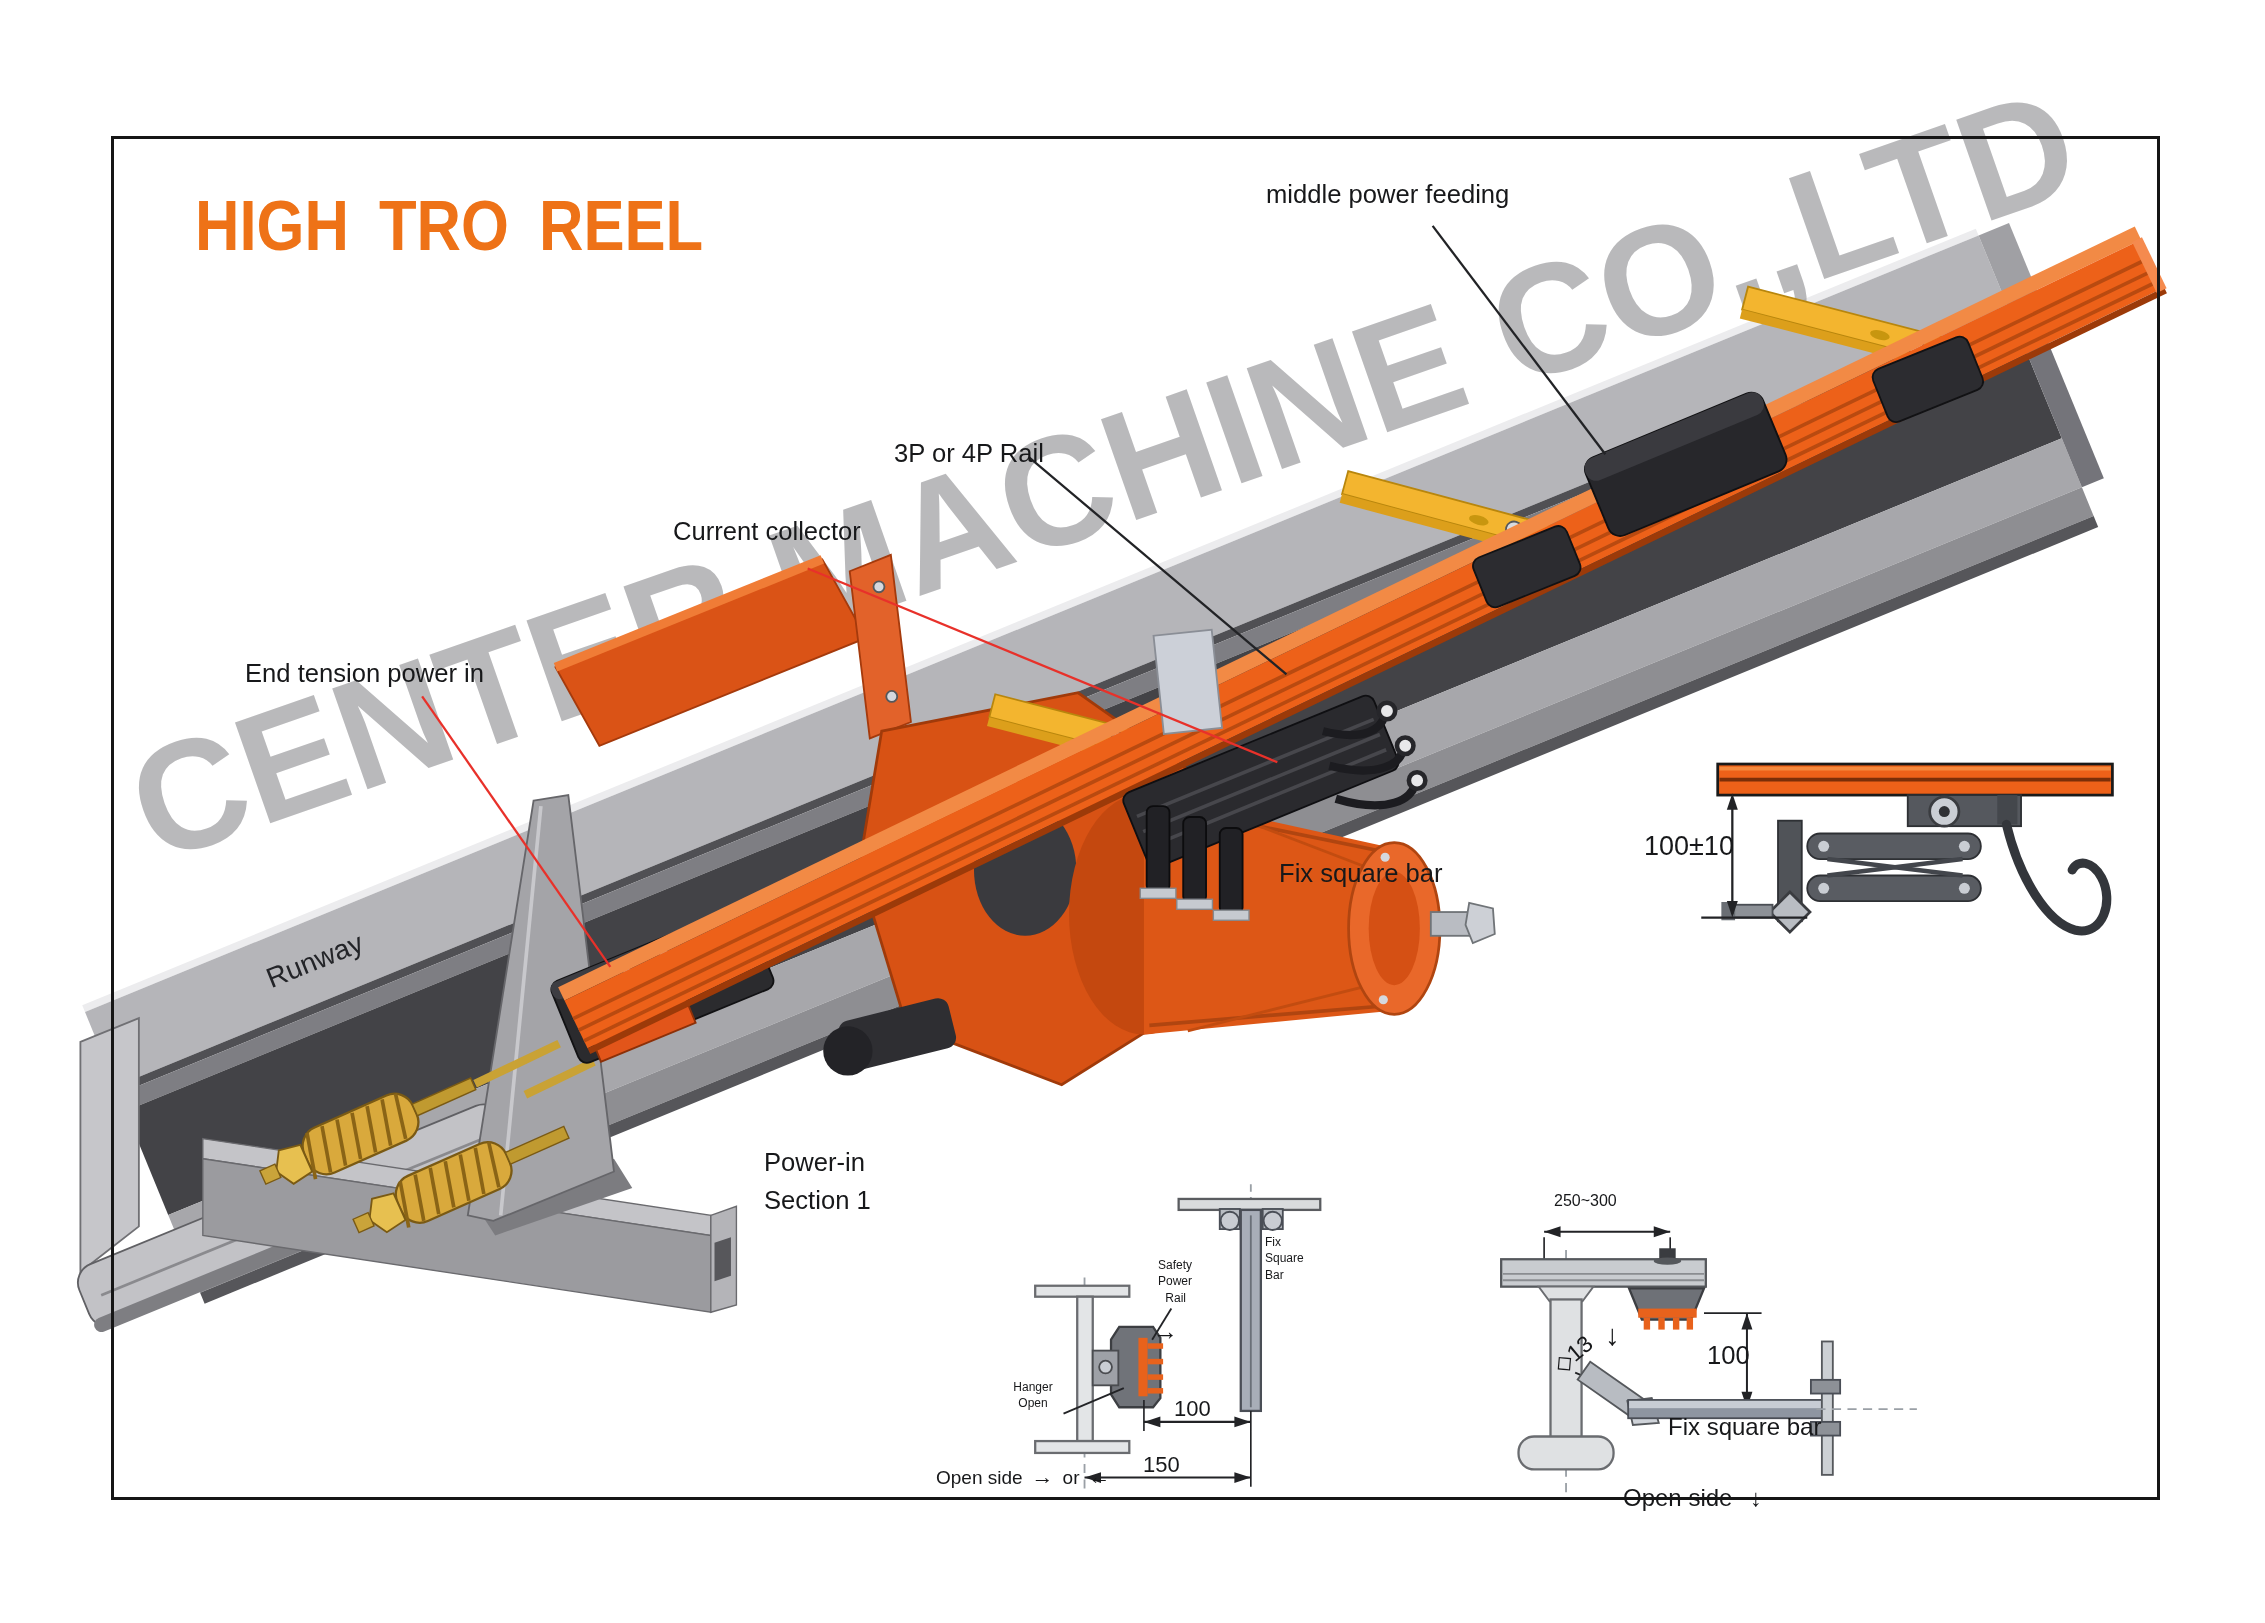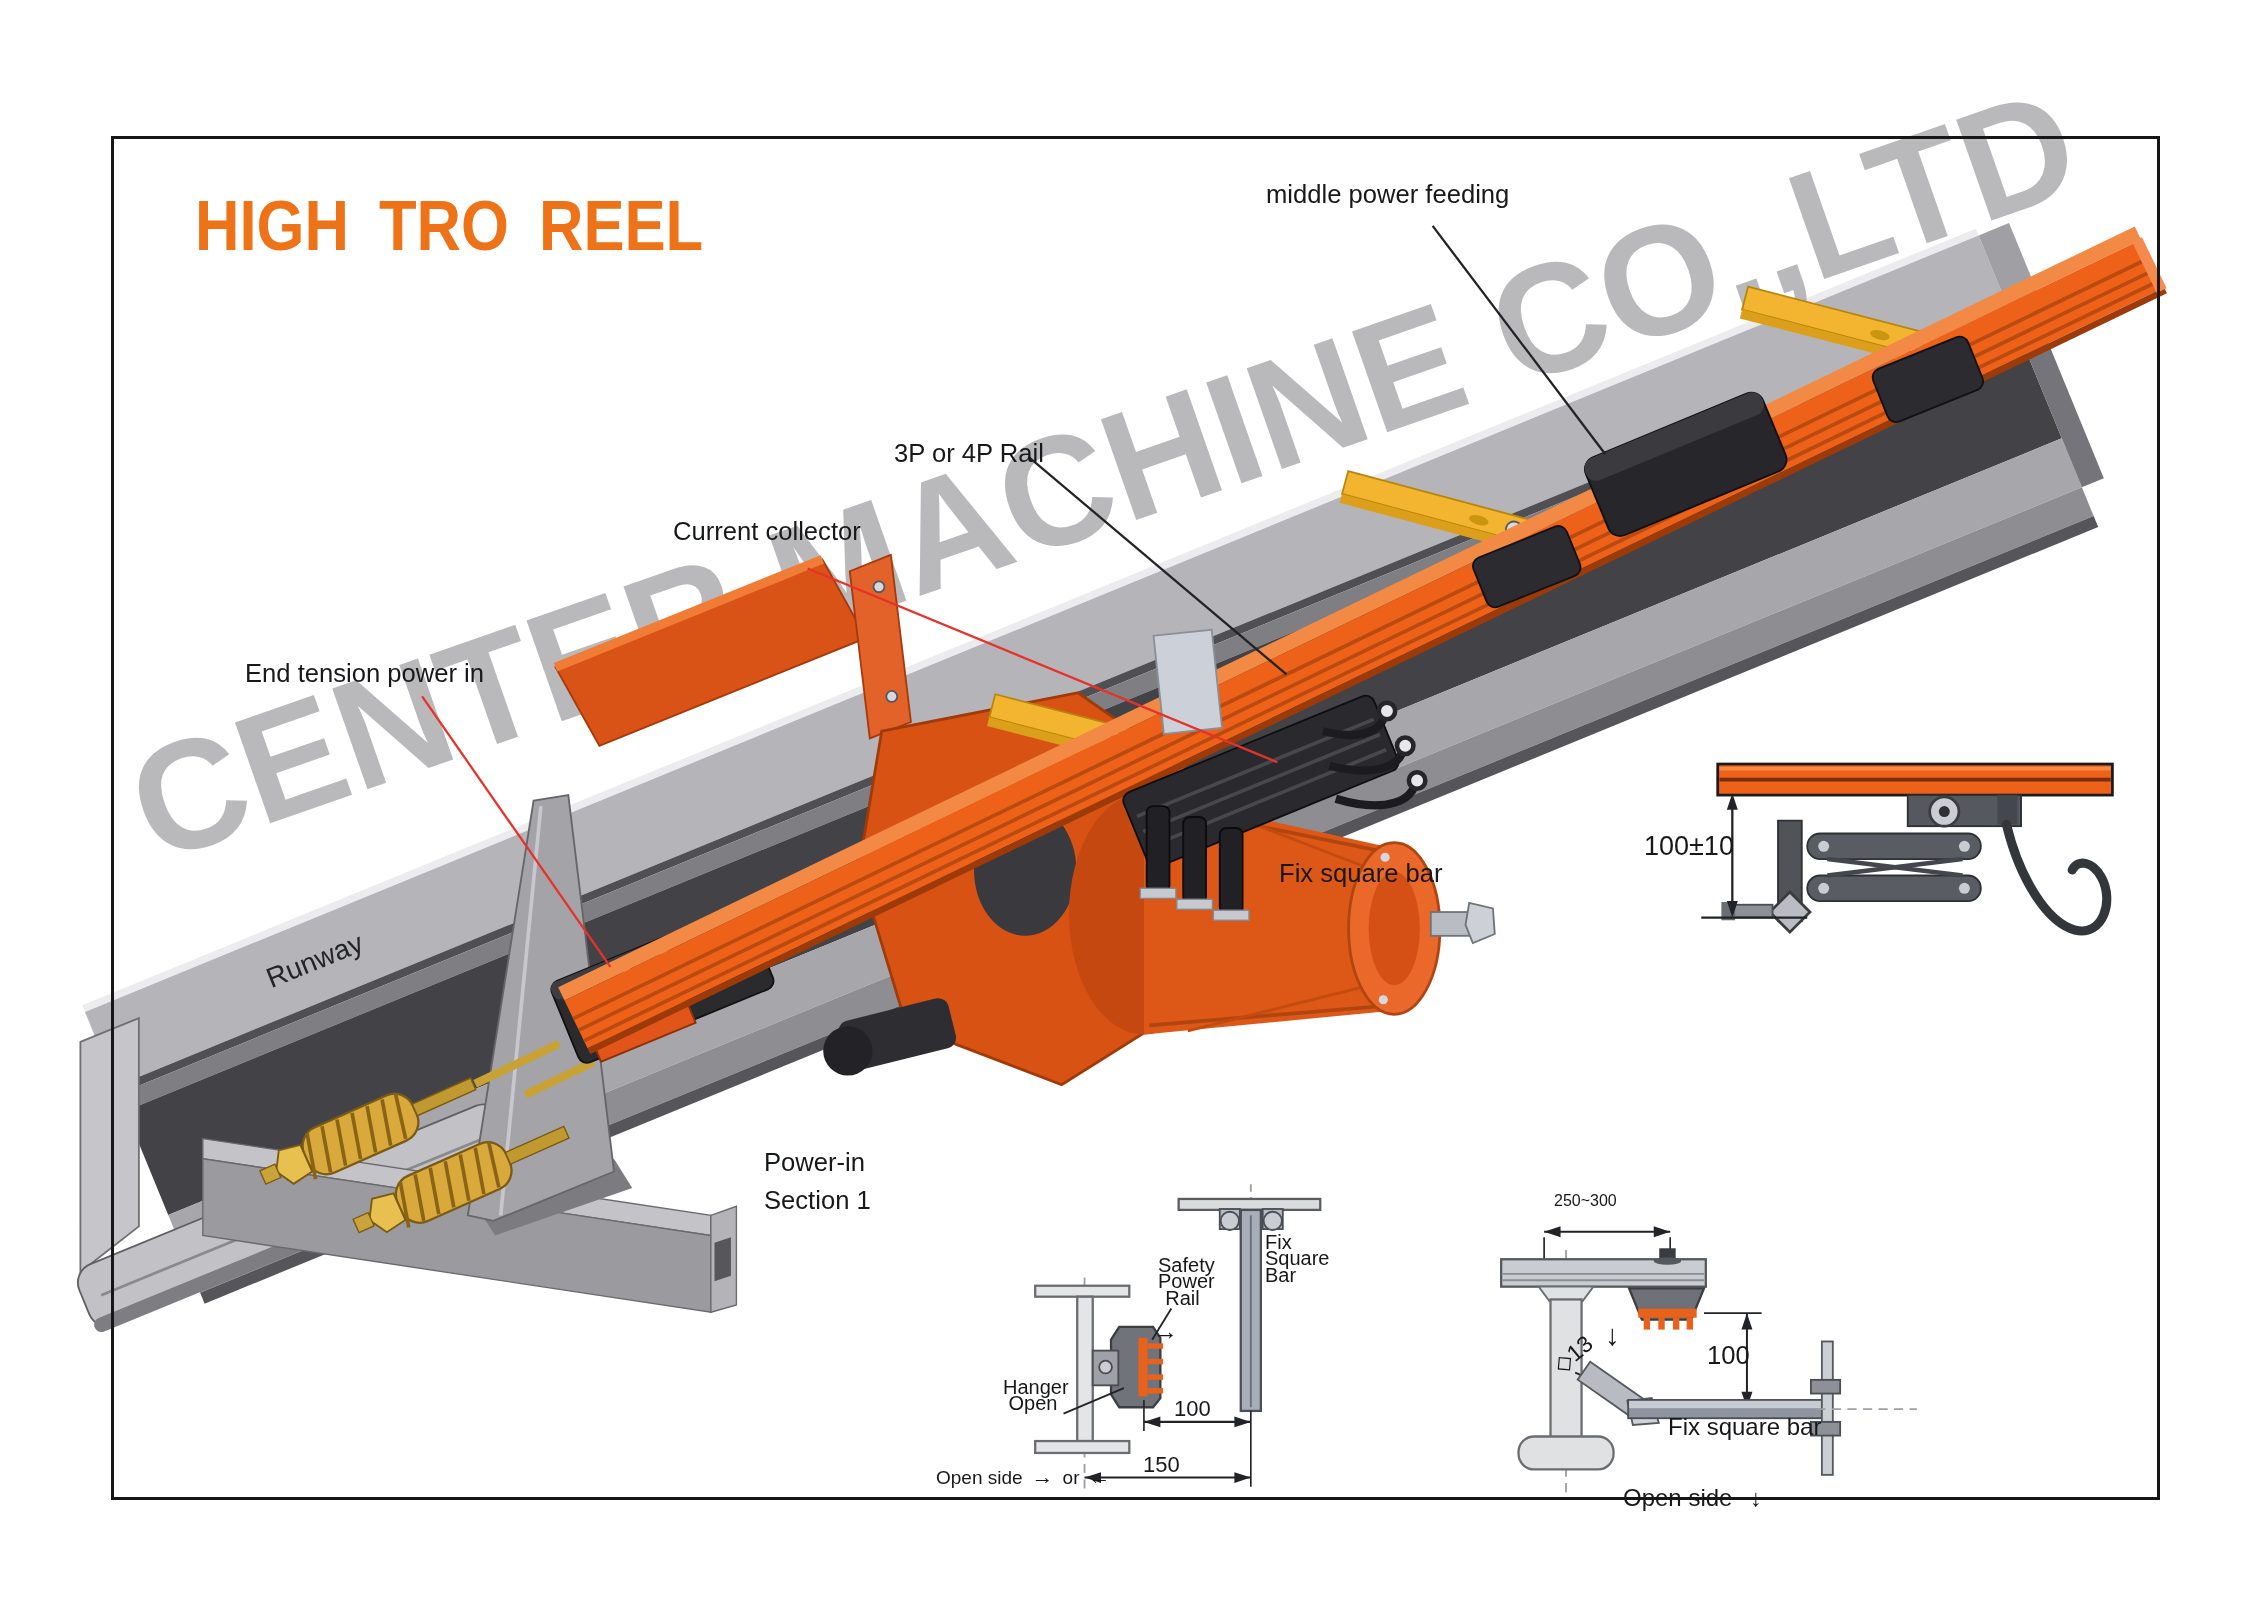--- a/index.html
+++ b/index.html
@@ -6,21 +6,21 @@
   #stage{position:relative;width:2265px;height:1624px;background:#ffffff;overflow:hidden;
          font-family:"Liberation Sans","DejaVu Sans",sans-serif;}
   #frame{position:absolute;left:111px;top:136px;width:2049px;height:1364px;
          border:3.7px solid #161616;box-sizing:border-box;background:transparent;}
   #art{position:absolute;left:0;top:0;width:2265px;height:1624px;}
   .lbl{position:absolute;color:#17181a;font-size:25.6px;line-height:1.15;white-space:nowrap;}
   .title{position:absolute;left:195px;top:186px;font-size:70px;font-weight:bold;
          color:#ee7217;letter-spacing:0px;word-spacing:14.6px;transform:scaleX(.88);
          transform-origin:left top;white-space:nowrap;}
   .rot{transform-origin:left top;}
-  .sm{font-size:20px;line-height:16.4px;}
+  .sm{font-size:12px;line-height:16.4px;}
   .dim{font-size:22px;}
   .arrowglyph{font-weight:bold;}
   .stack span{display:block;}
 </style>
 </head>
 <body>
 
 <div id="stage">
 
   <svg id="art" viewBox="0 0 2479 1777">

